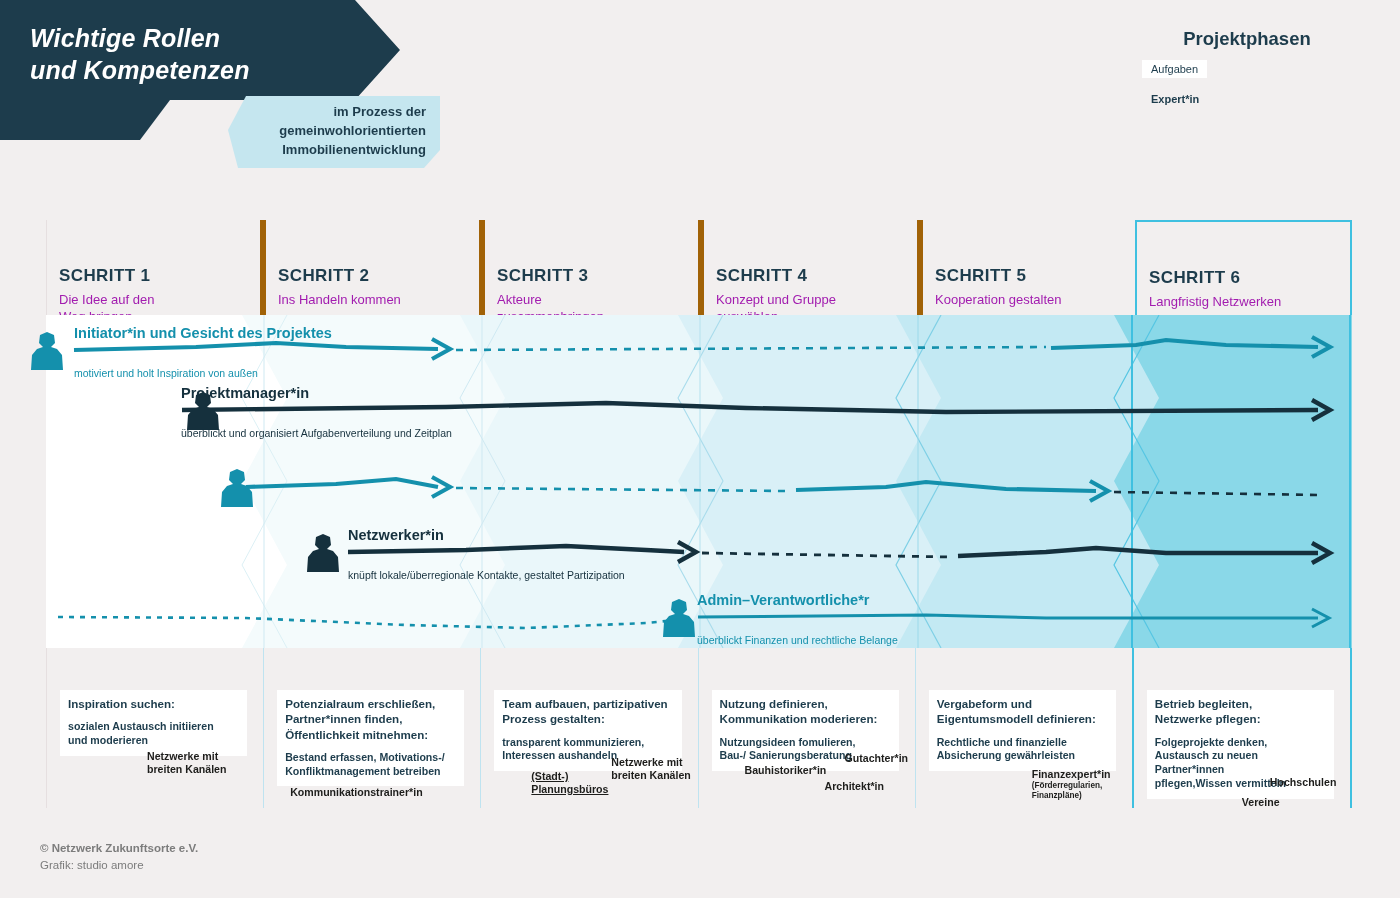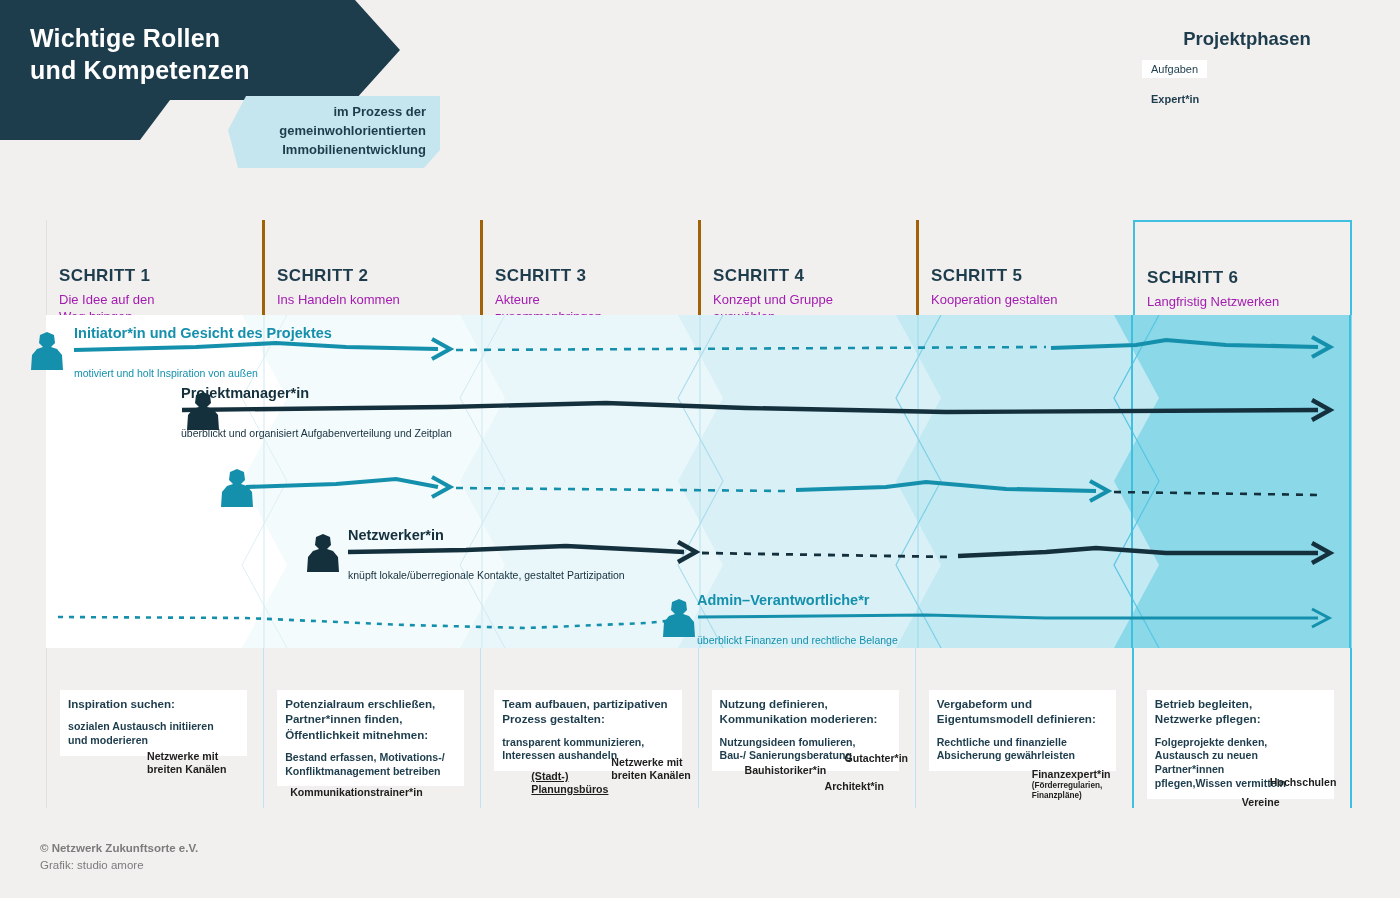--- a/index.html
+++ b/index.html
@@ -11,20 +11,21 @@
     overflow: hidden;
   }
   #stage { position: relative; width: 1400px; height: 898px; }
 
   
   .title-banner {
     position: absolute; left: 0; top: 0; width: 400px; height: 140px;
     background: #1d3c4c; color: #ffffff;
     clip-path: polygon(0 0, 355px 0, 400px 50px, 355px 100px, 170px 100px, 140px 140px, 0 140px);
     padding: 22px 0 0 30px;
+    font-style: italic;
   }
   .title-banner h1 {
     font-size: 25px; font-weight: bold; line-height: 1.28; letter-spacing: .2px;
   }
   .subtitle-badge {
     position: absolute; left: 228px; top: 96px; width: 212px; height: 72px;
     background: #c5e6ef; color: #1d3c4c;
     clip-path: polygon(18px 0, 212px 0, 212px 54px, 196px 72px, 10px 72px, 0 34px);
     padding: 7px 14px 0 0;
     text-align: right;
@@ -49,21 +50,21 @@
   }
   .legend-expert::before {
     content: ""; position: absolute; inset: 0; background: #f0e800; z-index: -1;
     clip-path: polygon(3px 2px, 100% 0, 97% 86%, 99% 100%, 2px 97%, 0 20%);
   }
 
   
   .steps { position: absolute; left: 46px; top: 220px; width: 1306px; height: 95px; display: flex; }
   .step-cell {
     flex: 1 1 0; padding: 12px 0 0 12px;
-    border-left: 3px solid #a16207;
+    border-left: 6px solid #a16207;
     background: #f2efef;
   }
   .step-cell:first-child { border-left: 1px solid #e6dfe0; }
   .step-cell.active {
     border: 2px solid #3fc0e0; border-bottom: none; margin-left: -1px;
   }
   .step-num { font-size: 17px; font-weight: bold; color: #1d3c4c; letter-spacing: .4px; margin-top: 34px; }
   .step-desc { font-size: 13px; color: #a21caf; line-height: 1.3; margin-top: 6px; }
 
   

